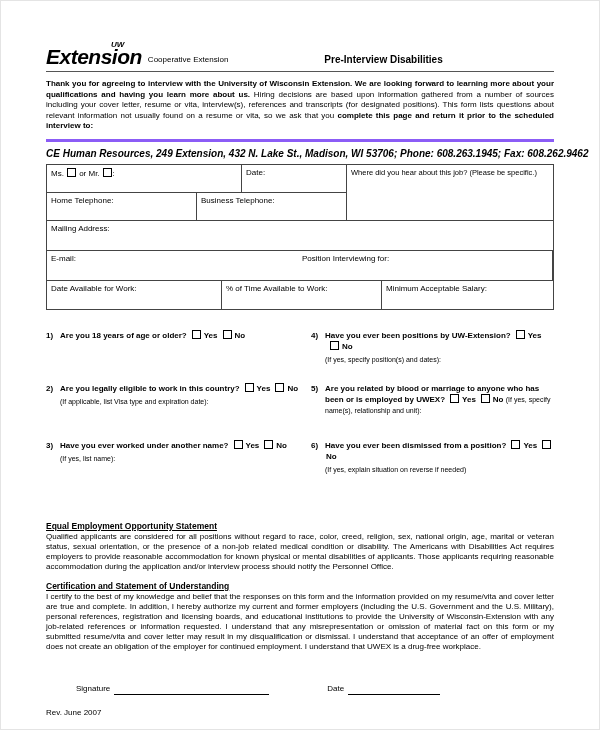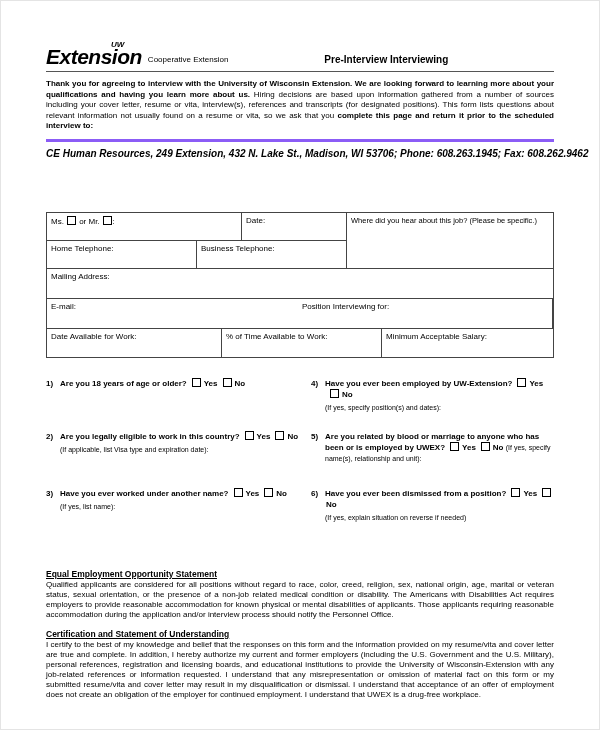--- a/index.html
+++ b/index.html
@@ -14,21 +14,21 @@
   .coop{font-size:8px;padding-bottom:2px;}
   .doc-title{font-size:10px;font-weight:bold;margin-left:96px;padding-bottom:1px;white-space:nowrap;}
   .hr{border-top:1px solid #555;margin-top:5px;}
 
   
   .intro{font-size:8px;line-height:10.5px;text-align:justify;margin:7px 0 0 0;}
   .b{font-weight:bold;}
   .address{font-size:10px;font-weight:bold;font-style:italic;border-top:3px solid #8b5cf6;margin-top:7px;padding:6px 0 5px 0;white-space:nowrap;}
 
   
-  .itable{border:1px solid #444;font-size:8px;margin-top:48px;}
+  .itable{border:1px solid #444;font-size:8px;}
   .trow{display:flex;}
   .cell{box-sizing:border-box;padding:3px 4px;vertical-align:top;}
   .br{border-right:1px solid #444;}
   .bb{border-bottom:1px solid #444;}
   .w195{width:195px;flex:none;}
   .w105{width:105px;flex:none;}
   .w150{width:150px;flex:none;}
   .w255{width:255px;flex:none;}
   .w175{width:175px;flex:none;}
   .w160{width:160px;flex:none;}
@@ -73,21 +73,21 @@
 
 <div class="page">
   <div class="content">
 
     <div class="header">
       <div class="logo">
         <span class="logo-uw">UW</span>
         <div class="logo-ext">Extension</div>
       </div>
       <span class="coop">Cooperative Extension</span>
-      <span class="doc-title">Pre-Interview Interviewing</span>
+      <span class="doc-title">Pre-Interview Disabilities</span>
     </div>
     <div class="hr"></div>
 
     <p class="intro"><span class="b">Thank you for agreeing to interview with the University of Wisconsin Extension.  We are looking forward to learning more about your qualifications and having you learn more about us.</span>
       <span>Hiring decisions are based upon information gathered from a number of sources including your cover letter, resume or vita, interview(s), references and transcripts (for designated positions).  This form lists questions about relevant information not usually found on a resume or vita, so we ask that you</span>
       <span class="b">complete this page and return it prior to the scheduled interview to:</span></p>
 
     <div class="address">CE Human Resources, 249 Extension, 432 N. Lake St., Madison, WI  53706; Phone: 608.263.1945; Fax: 608.262.9462</div>
 
     <div class="itable">
@@ -144,21 +144,21 @@
       <div class="qrow qrow-1">
         <div class="qcol-l">
           <div class="q">
             <span class="q-num">1)</span>
             <span>Are you 18 years of age or older?</span><span class="cb"></span><span class="yn">Yes</span><span class="cb"></span><span class="yn">No</span>
           </div>
         </div>
         <div class="qcol-r">
           <div class="q">
             <span class="q-num">4)</span>
-            <span>Have you ever been employed by UW-Extension?</span><span class="cb"></span><span class="yn">Yes</span><span class="cb"></span><span class="yn">No</span>
+            <span>Have you ever been positions by UW-Extension?</span><span class="cb"></span><span class="yn">Yes</span><span class="cb"></span><span class="yn">No</span>
             <div class="q-sub">(If yes, specify position(s) and dates):</div>
           </div>
         </div>
       </div>
 
       <div class="qrow qrow-2">
         <div class="qcol-l">
           <div class="q">
             <span class="q-num">2)</span>
             <span>Are you legally eligible to work in this country?</span><span class="cb"></span><span class="yn">Yes</span><span class="cb"></span><span class="yn">No</span>

